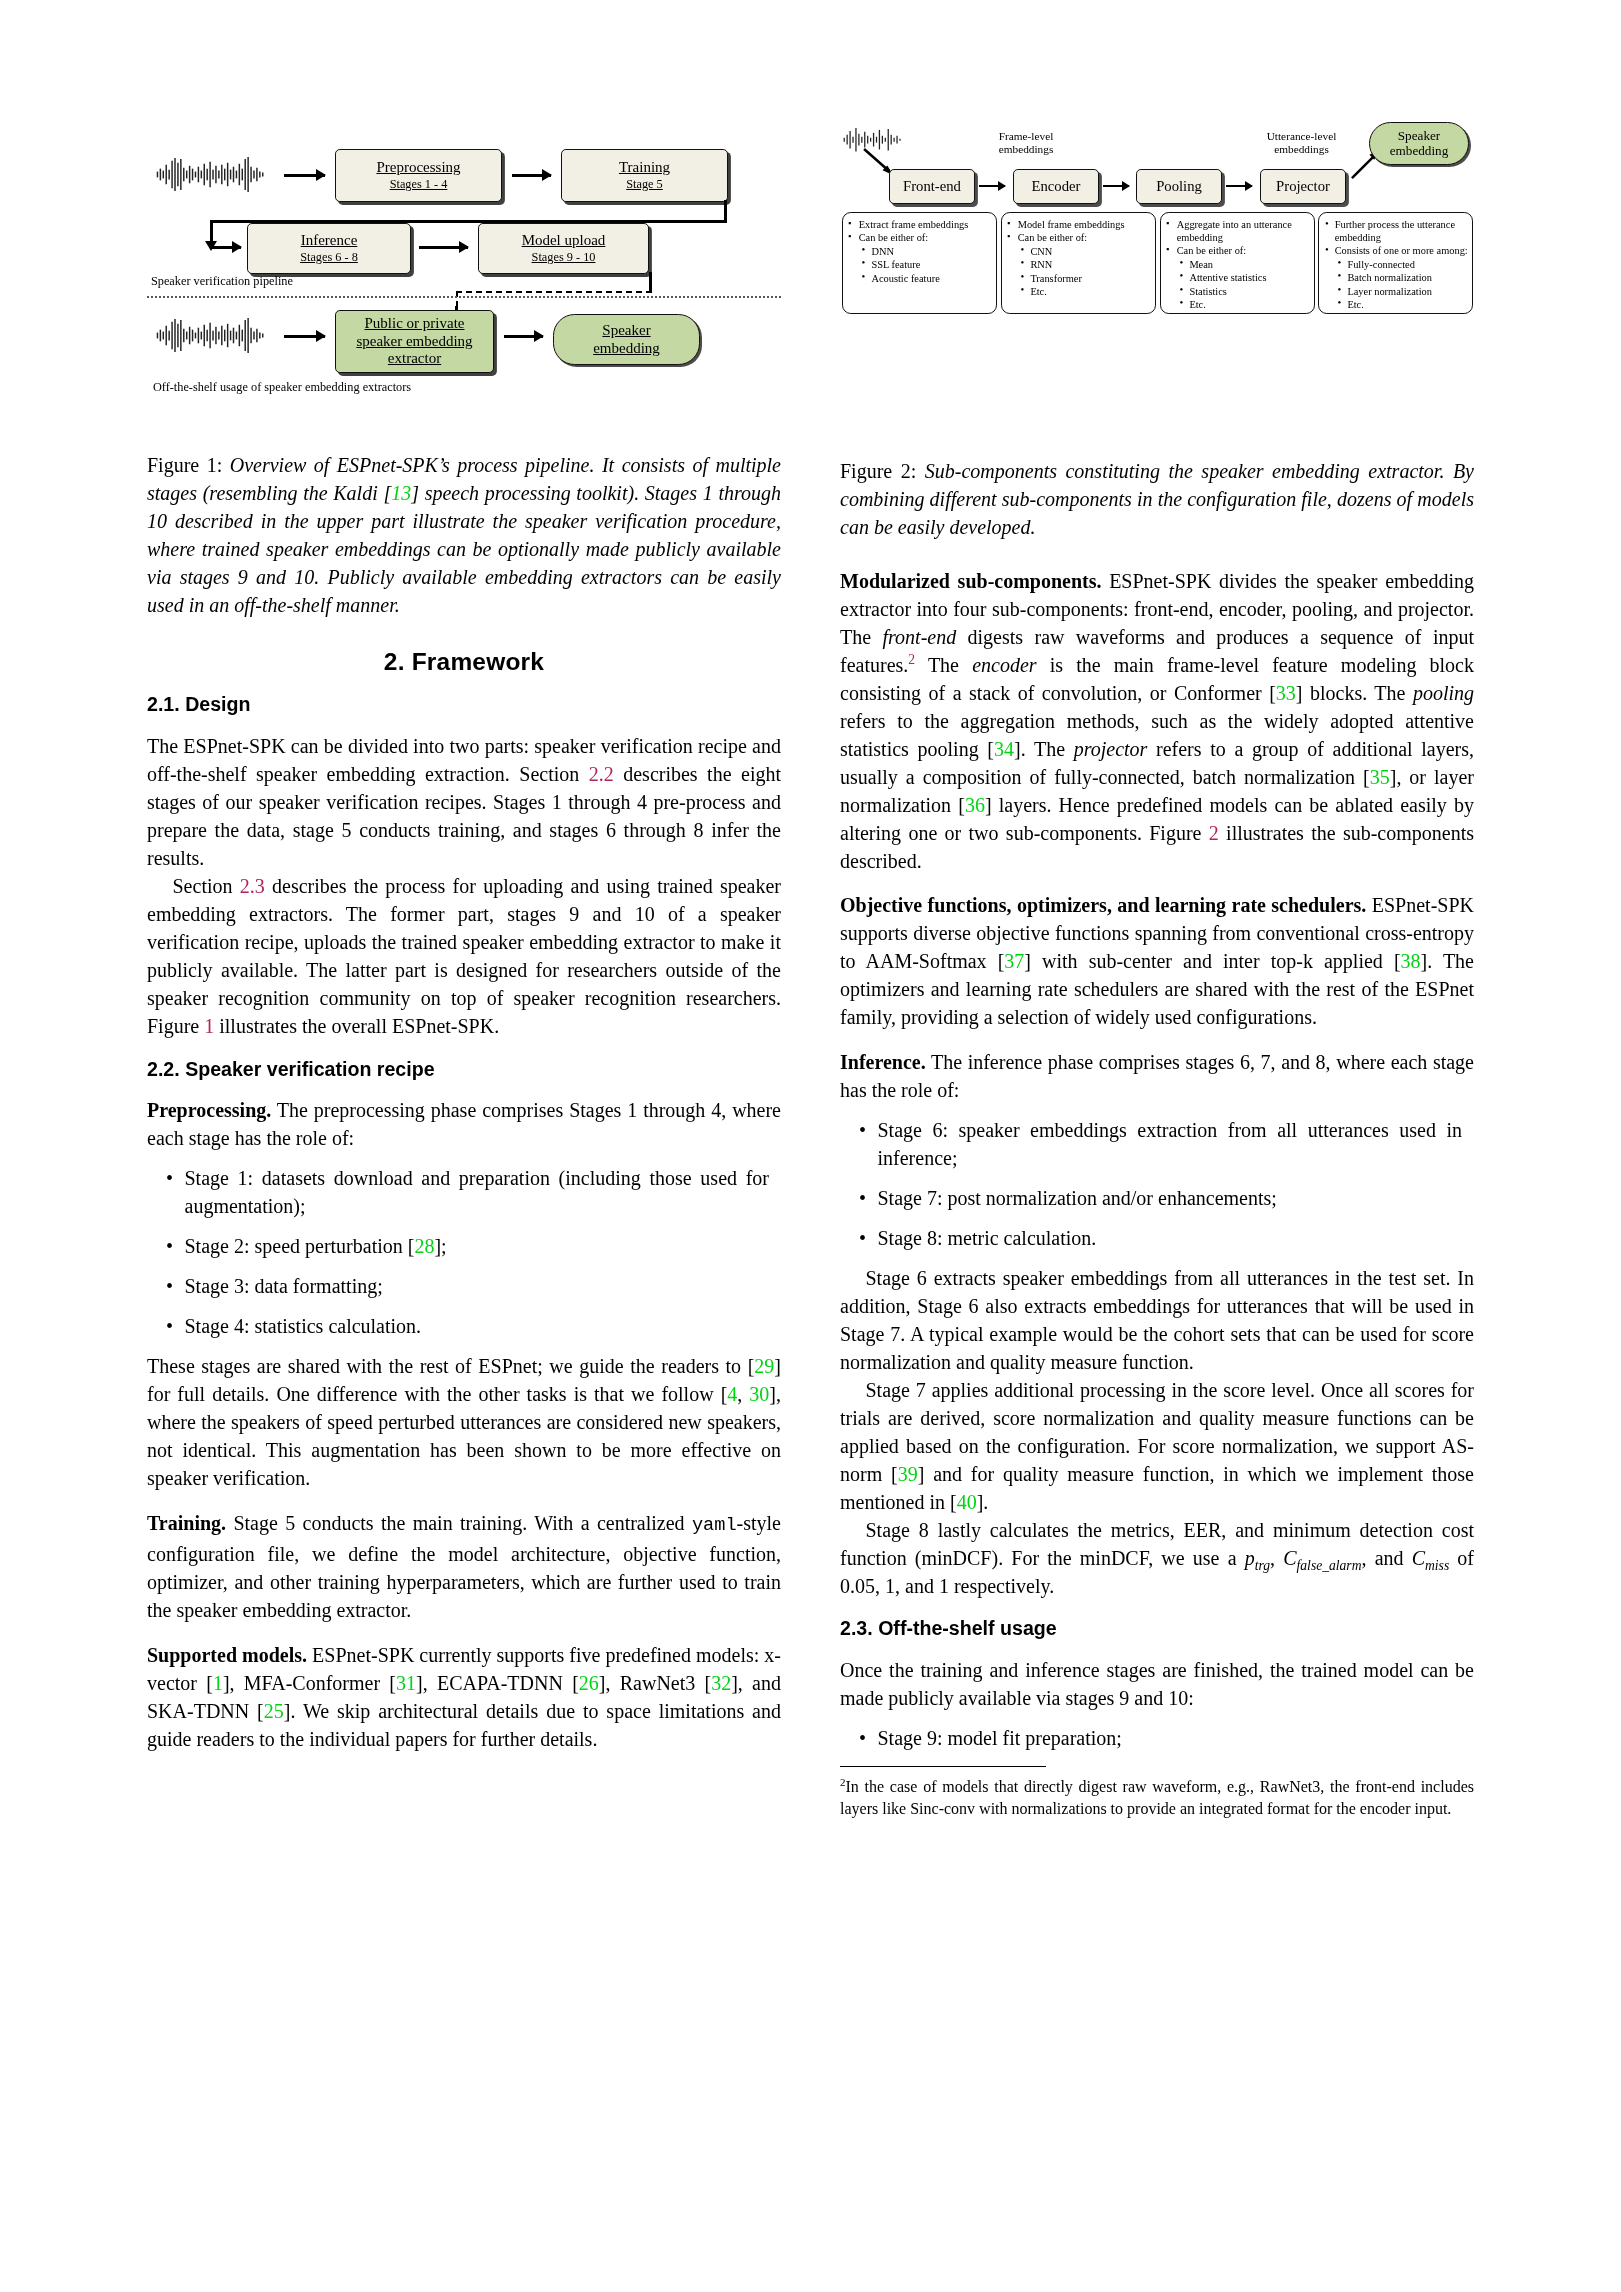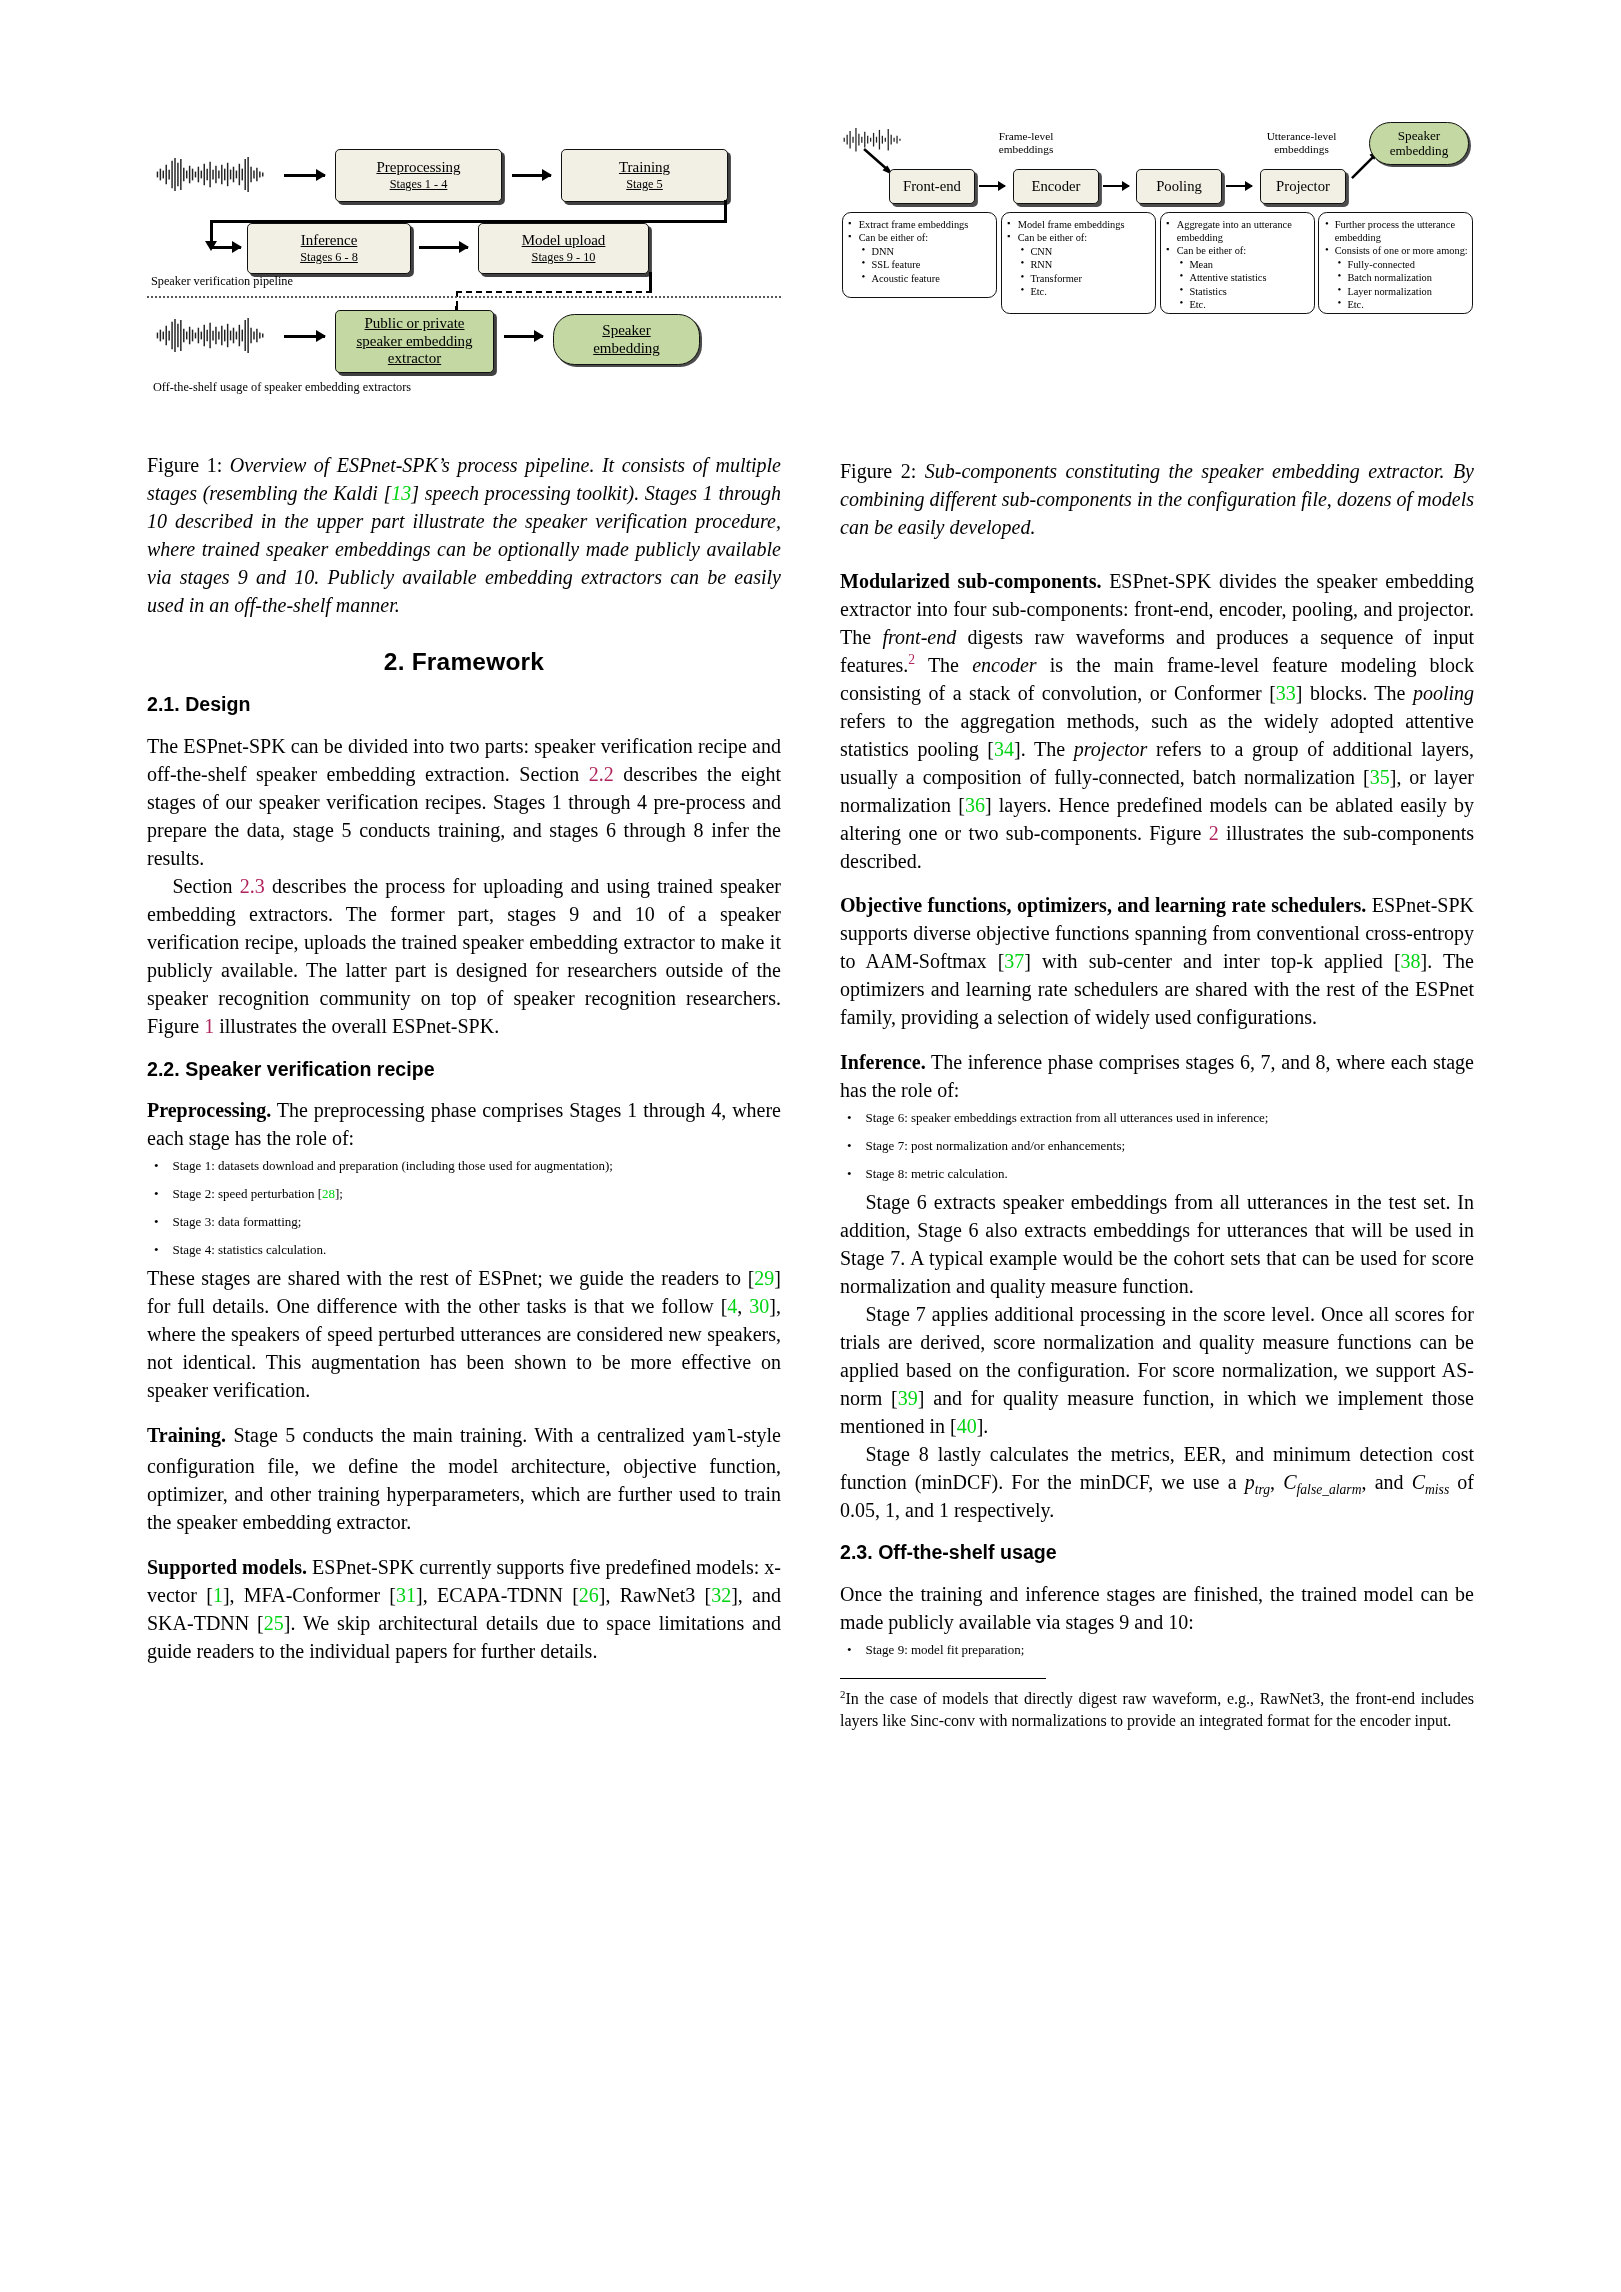--- a/index.html
+++ b/index.html
@@ -33,22 +33,22 @@
     font-family:"Liberation Sans","DejaVu Sans",sans-serif;
     font-weight:bold;font-size:19.6px;margin:17.6px 0 15.7px 0;
   }
   .runin{font-weight:bold;}
   .cite{color:#00d413;}
   .xref{color:#b0245c;}
   .it{font-style:italic;}
   .mono{font-family:"Liberation Mono","DejaVu Sans Mono",monospace;font-size:18.6px;}
   ul.stages{margin:0;padding:0;list-style:none;}
   ul.stages li{
-    font-size:13px;line-height:28px;text-align:justify;
-    padding-left:25.5px;position:relative;margin:0;
+    font-size:20px;line-height:28px;text-align:justify;
+    padding-left:25.5px;position:relative;margin:12px;
   }
   ul.stages li:before{
     content:"\2022";position:absolute;left:6.9px;top:0;
   }
   
   .caption{font-size:20px;line-height:28px;text-align:justify;margin-top:9.8px;}
   .caption .lbl{font-style:normal;}
   .caption .txt{font-style:italic;}
   
   .fig1{position:relative;width:634px;height:323px;}
@@ -377,21 +377,21 @@
 
       <div class="f2cap" style="left:127px;top:11.8px;width:118px;">
         <div>Frame-level</div>
         <div>embeddings</div>
       </div>
       <div class="f2cap" style="left:398px;top:11.8px;width:127px;">
         <div>Utterance-level</div>
         <div>embeddings</div>
       </div>
 
-      <div class="f2panel" style="left:2px;top:94px;width:155px;height:86px;">
+      <div class="f2panel" style="left:2px;top:94px;width:155px;height:102px;">
         <ul>
           <li>Extract frame embeddings</li>
           <li>Can be either of:</li>
         </ul>
         <ul class="inner">
           <li>DNN</li>
           <li>SSL feature</li>
           <li>Acoustic feature</li>
         </ul>
       </div>

